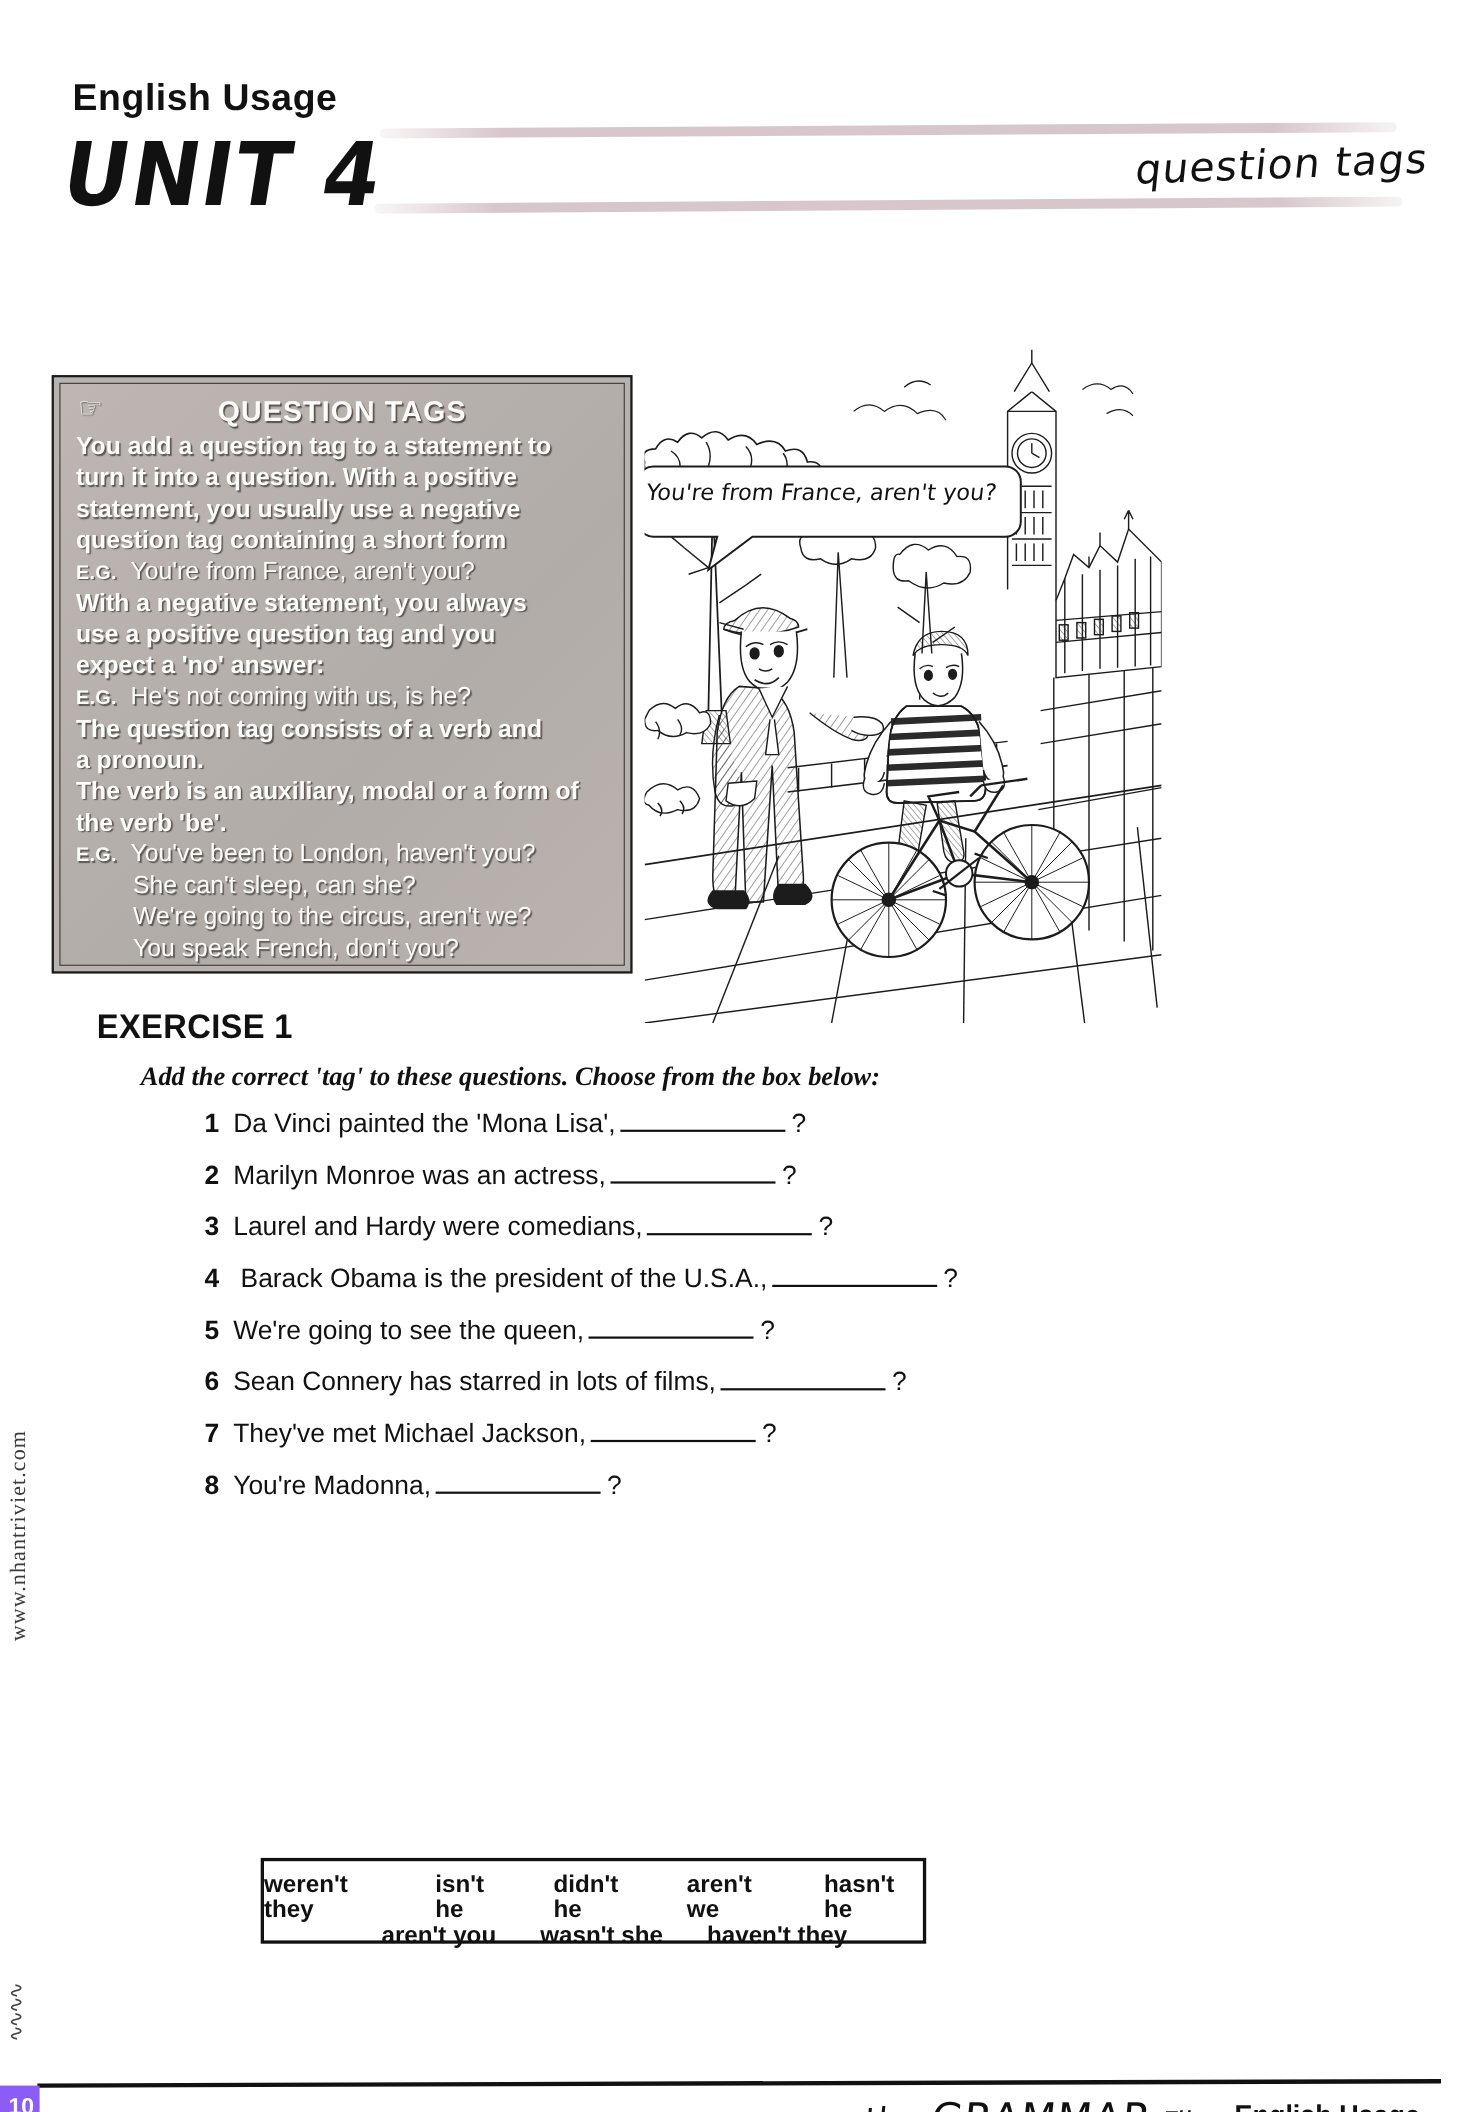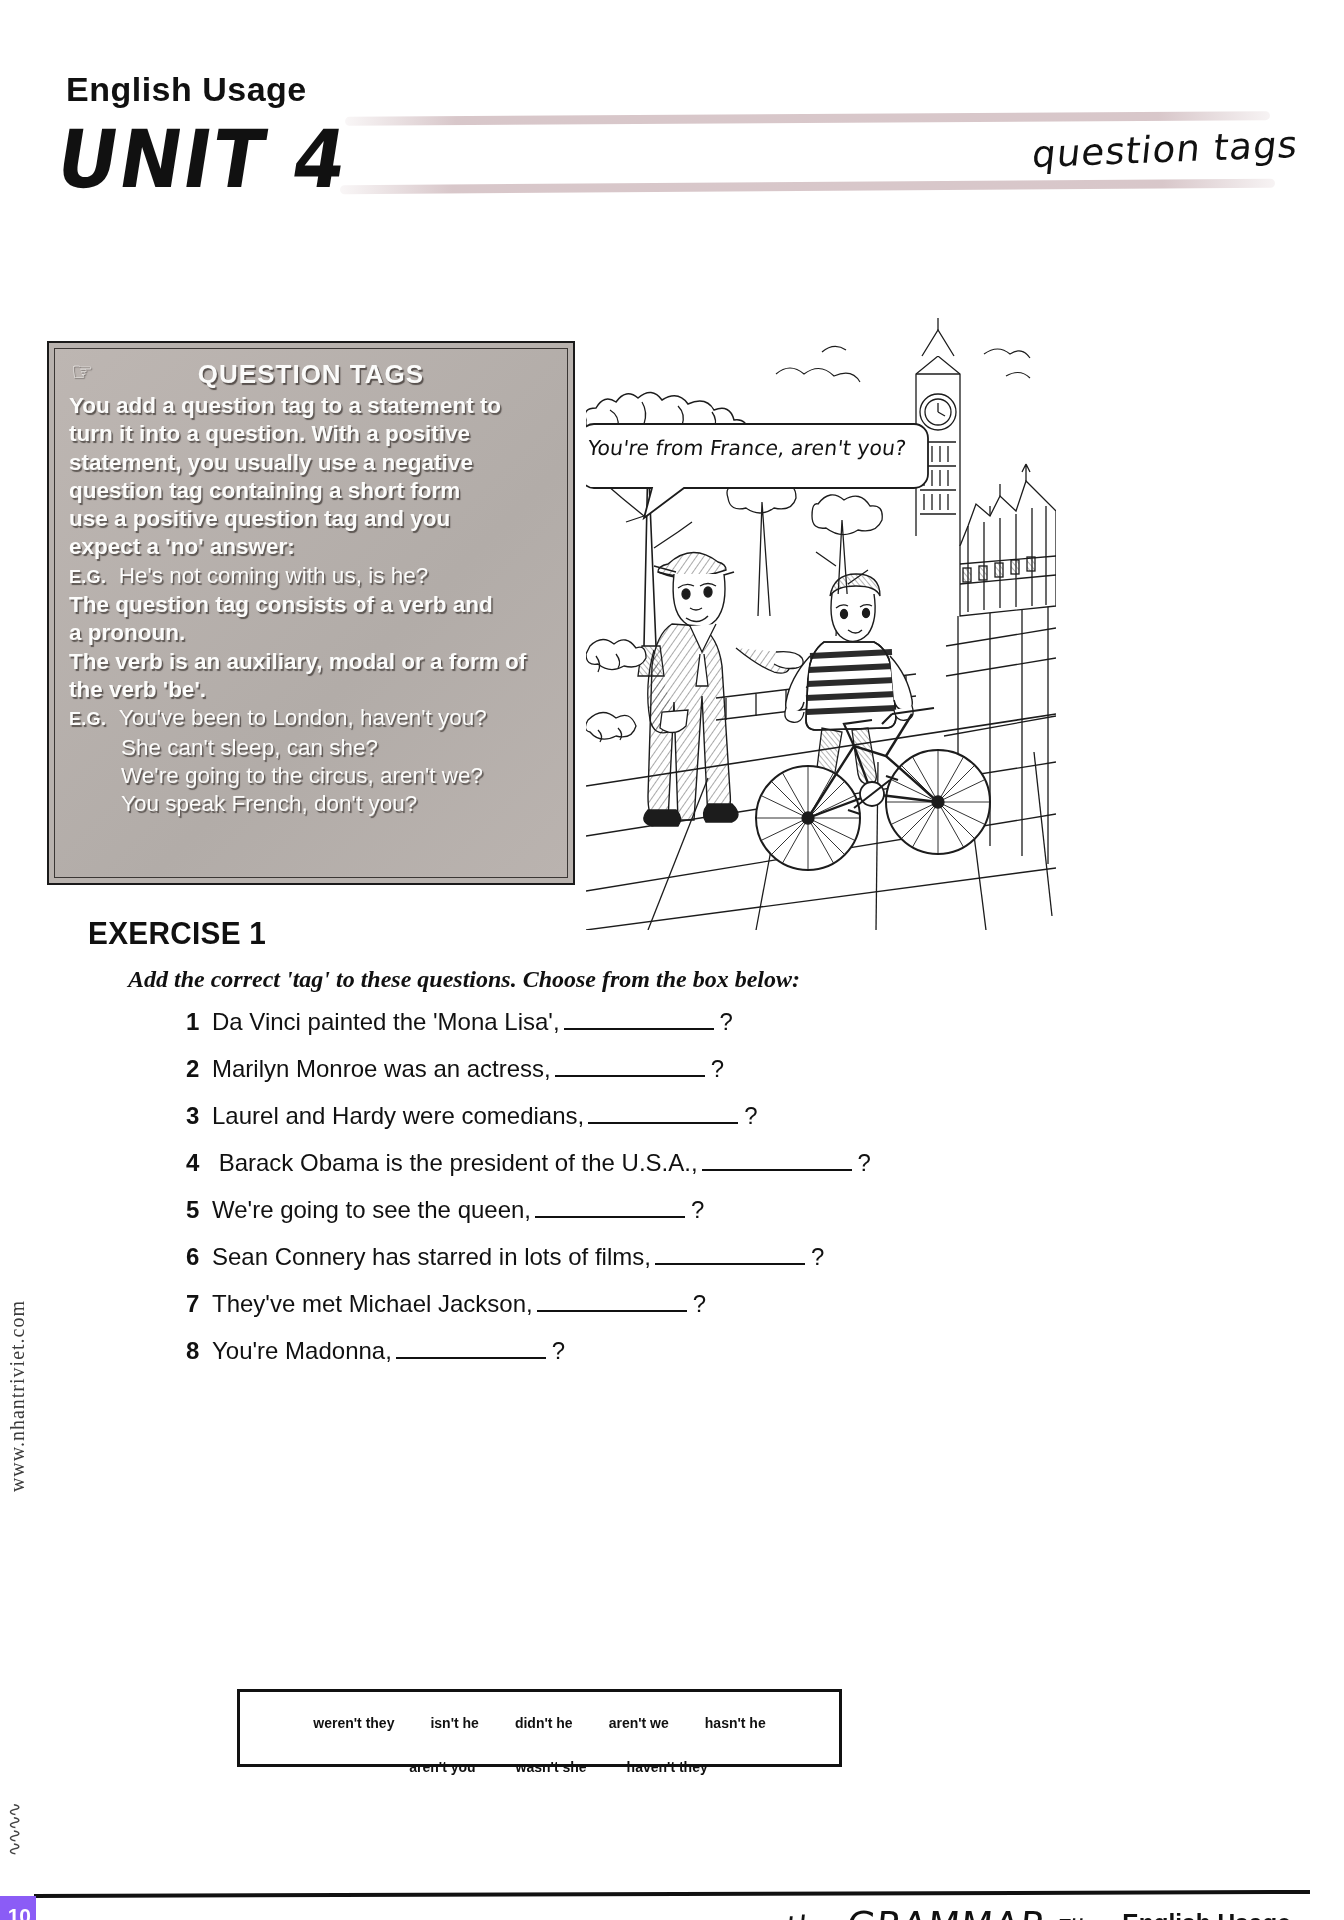--- a/index.html
+++ b/index.html
@@ -123,22 +123,22 @@
   
   .bank {
     position:absolute; left:237px; top:1659px;
     width:605px; height:78px;
     border:3px solid #111;
     padding-top:9px;
   }
   .bank-row {
     display:flex; justify-content:center;
     gap:36px;
-    font-size:14px; font-weight:bold; color:#111;
-    line-height:44px;
+    font-size:22px; font-weight:bold; color:#111;
+    line-height:23px;
   }
   .bank-row.r2 { gap:40px; padding-left:38px; }
 
   
   .watermark {
     position:absolute; left:6px; top:1270px;
     font-size:20px; color:#3b3b3b;
     font-family:"Liberation Serif", serif;
     writing-mode:vertical-rl;
     transform:rotate(180deg);
@@ -196,21 +196,23 @@
   <div class="gbox">
     <div class="gbox-inner">
       <div class="hand-icon">☞</div>
       <h2>QUESTION TAGS</h2>
 
       <div class="gline">You add a question tag to a statement to</div>
       <div class="gline">turn it into a question. With a positive</div>
       <div class="gline">statement, you usually use a negative</div>
       <div class="gline">question tag containing a short form</div>
 
-
+      <div class="gline eg"><span class="lbl">E.G.</span>&nbsp;&nbsp;<span>You're from France, aren't you?</span></div>
+
+      <div class="gline">With a negative statement, you always</div>
       <div class="gline">use a positive question tag and you</div>
       <div class="gline">expect a 'no' answer:</div>
 
       <div class="gline eg"><span class="lbl">E.G.</span>&nbsp;&nbsp;<span>He's not coming with us, is he?</span></div>
 
       <div class="gline">The question tag consists of a verb and</div>
       <div class="gline">a pronoun.</div>
       <div class="gline">The verb is an auxiliary, modal or a form of</div>
       <div class="gline">the verb 'be'.</div>
 

